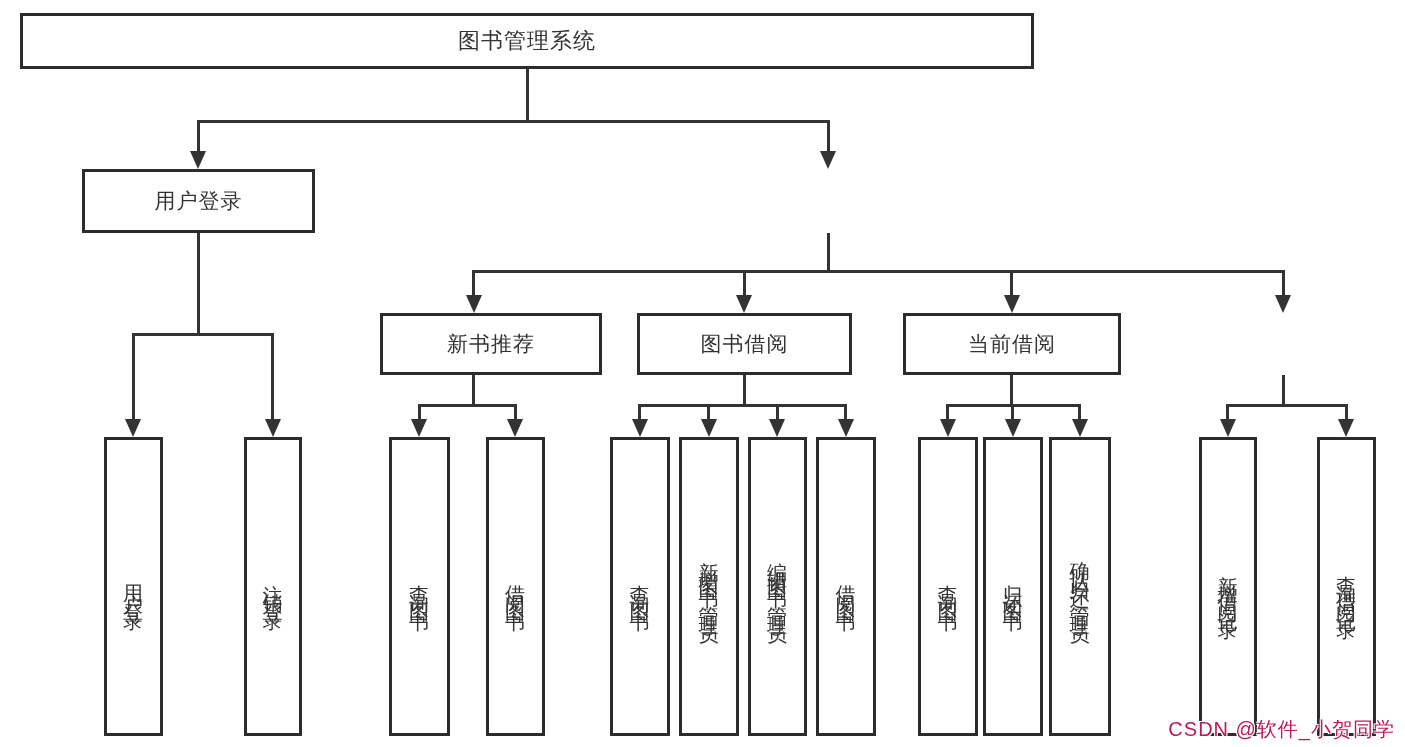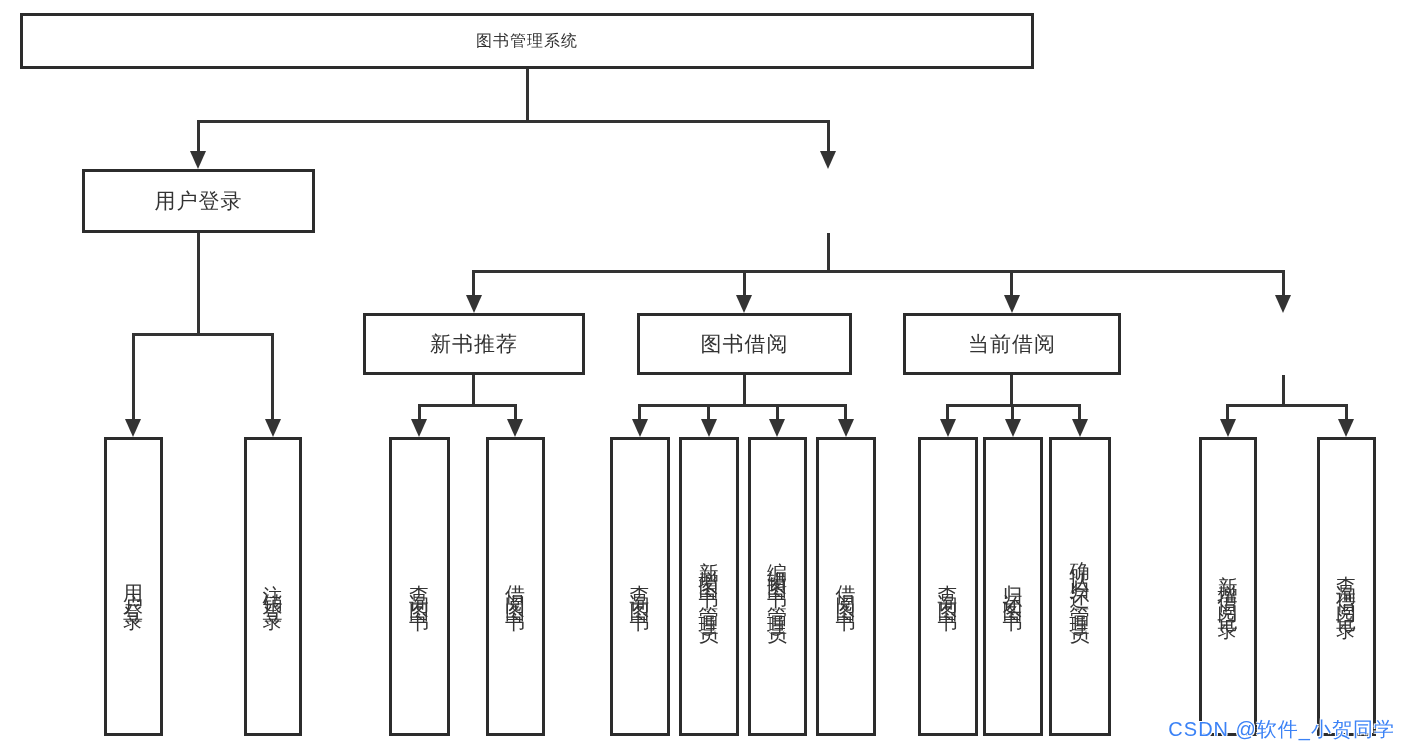--- a/index.html
+++ b/index.html
@@ -20,21 +20,21 @@
     display: flex;
     align-items: center;
     justify-content: center;
   }
   .hbox span {
     font-size: 21px;
     letter-spacing: 1px;
     color: #333333;
     white-space: nowrap;
   }
-  .root-box span { font-size: 16px; }
+  .root-box span { font-size: 22px; }
   .vbox span {
     writing-mode: vertical-rl;
     text-orientation: mixed;
     font-size: 20px;
     letter-spacing: 9px;
     line-height: 1;
     color: #333333;
   }
   .vl { position: absolute; width: 3px; background: #333333; }
   .hl { position: absolute; height: 3px; background: #333333; }
@@ -43,21 +43,21 @@
     width: 0; height: 0;
     border-left: 8px solid transparent;
     border-right: 8px solid transparent;
     border-top: 18px solid #333333;
   }
   .watermark {
     position: absolute;
     right: 10px;
     bottom: 4px;
     font-size: 20px;
-    color: #3b82f6;
+    color: #be185d;
     letter-spacing: 1px;
     white-space: nowrap;
     text-shadow: 1px 1px 0 #ffffff, -1px -1px 0 #ffffff, 1px -1px 0 #ffffff, -1px 1px 0 #ffffff;
     z-index: 10;
   }
 </style>
 </head>
 <body>
 
 <div class="canvas">
@@ -88,21 +88,21 @@
   <div class="hl" style="left:472px; top:270px; width:813px;"></div>
   <div class="vl" style="left:472px; top:270px; height:28px;"></div>
   <div class="ah" style="left:466px; top:295px;"></div>
   <div class="vl" style="left:743px; top:270px; height:28px;"></div>
   <div class="ah" style="left:736px; top:295px;"></div>
   <div class="vl" style="left:1010px; top:270px; height:28px;"></div>
   <div class="ah" style="left:1004px; top:295px;"></div>
   <div class="vl" style="left:1282px; top:270px; height:28px;"></div>
   <div class="ah" style="left:1275px; top:295px;"></div>
 
-  <div class="box hbox" style="left:363px; top:313px; width:222px; height:62px;">
+  <div class="box hbox" style="left:380px; top:313px; width:222px; height:62px;">
     <span>新书推荐</span>
   </div>
   <div class="box hbox" style="left:637px; top:313px; width:215px; height:62px;">
     <span>图书借阅</span>
   </div>
   <div class="box hbox" style="left:903px; top:313px; width:218px; height:62px;">
     <span>当前借阅</span>
   </div>
 
   <div class="vl" style="left:472px; top:375px; height:32px;"></div>

